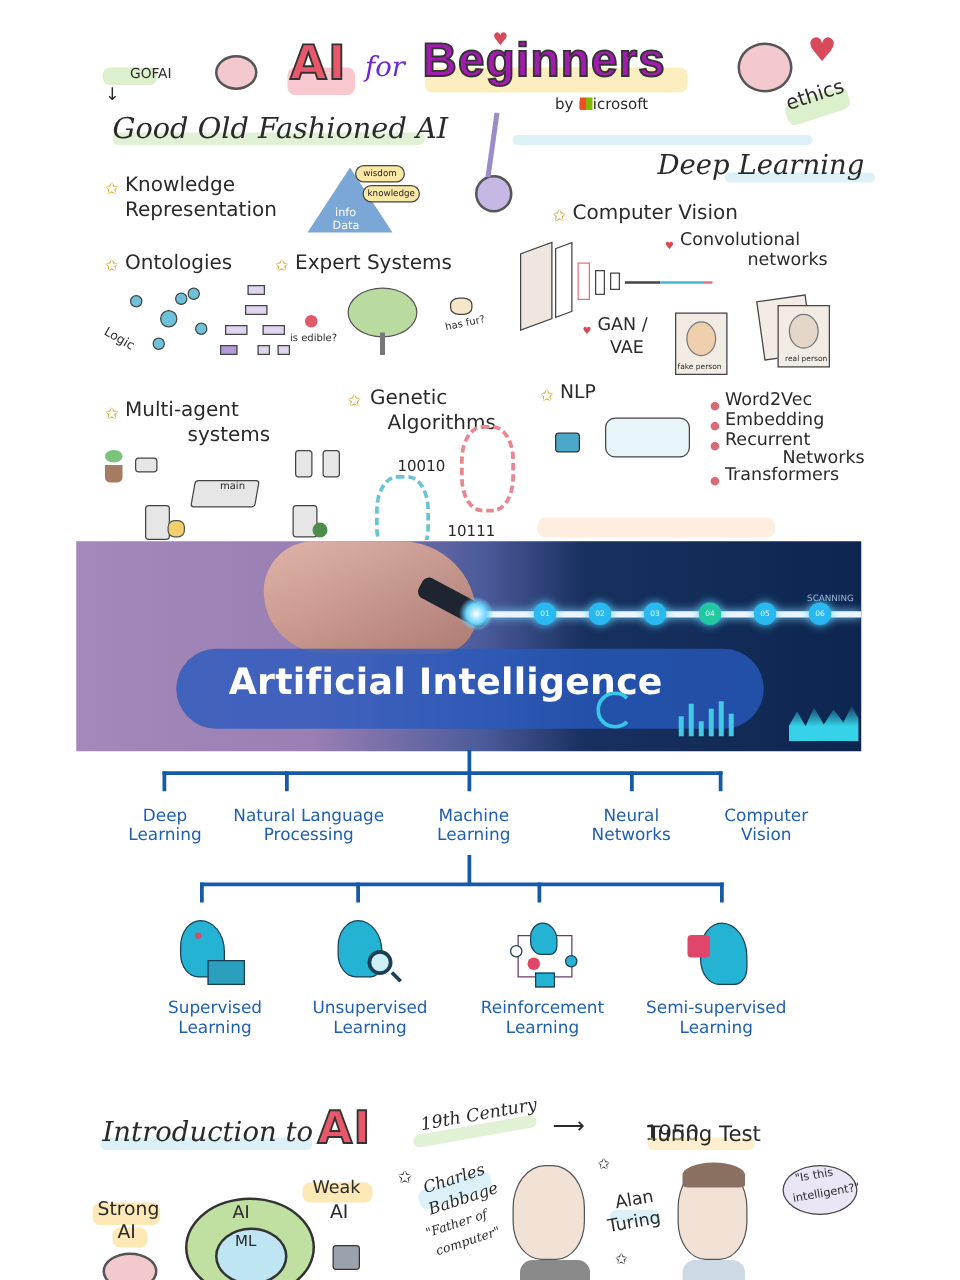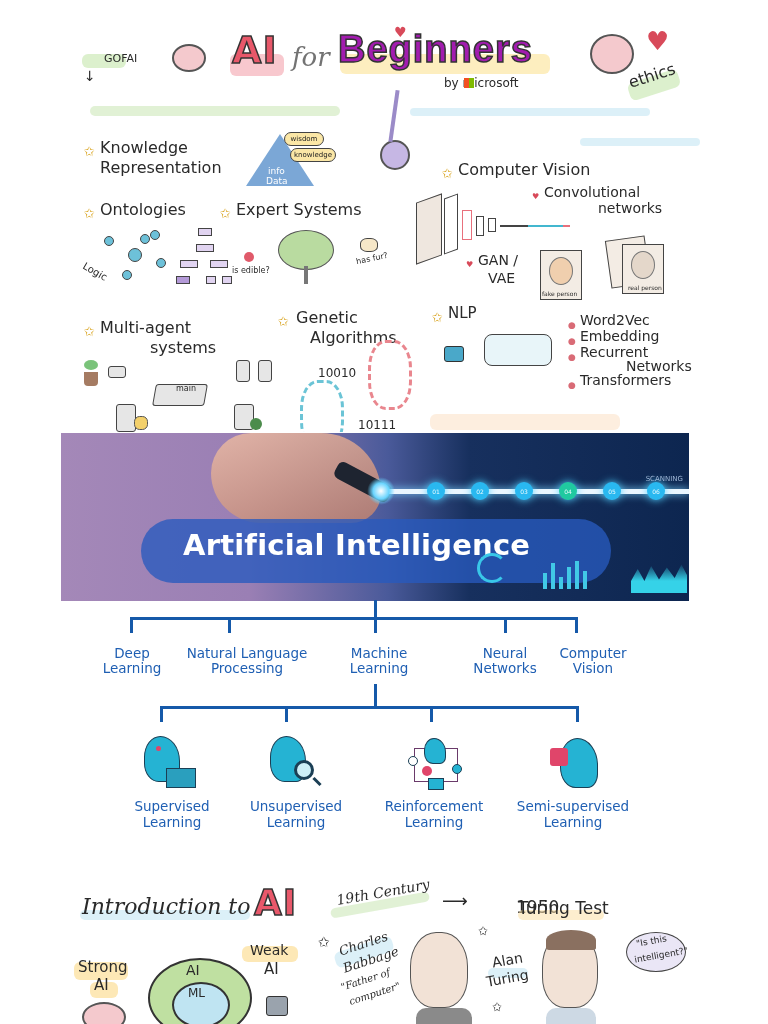--- a/index.html
+++ b/index.html
@@ -7,21 +7,21 @@
   body { position: relative; font-family: "DejaVu Sans", sans-serif; color: #222; }
 
   .abs { position: absolute; }
   .hand { font-family: "DejaVu Serif", serif; font-style: italic; color: #2a2a2a; }
   .print { font-family: "DejaVu Sans", sans-serif; color: #2a2a2a; }
 
   
   #sketch1 { left: 60px; top: 20px; width: 640px; height: 412px; background: #fff; overflow: hidden; }
   .hl { position: absolute; border-radius: 6px; opacity: .55; }
   .title-ai { font-family: "DejaVu Sans", sans-serif; font-weight: 900; font-size: 38px; color: #e8586a; -webkit-text-stroke: 1.5px #333; letter-spacing: 1px; }
-  .title-for { font-family: "DejaVu Serif", serif; font-style: italic; font-size: 26px; color: #737373; }
+  .title-for { font-family: "DejaVu Serif", serif; font-style: italic; font-size: 22px; color: #6d28d9; }
   .title-beg { font-family: Liberation Sans, sans-serif; font-weight: 900; font-size: 38px; color: #a21caf; -webkit-text-stroke: 1.5px #333; letter-spacing: 1px; }
   .star { color: #d8a21b; font-size: 13px; }
   .heart { color: #d84a5a; }
   .bullet { color: #d96b76; font-size: 9px; }
 
   .brain { border-radius: 50%; background: #f4c9cd; border: 2px solid #555; }
   .neuron { background: #c6b7e4; border-radius: 50%; border: 2px solid #555; }
   .pyramid { width: 0; height: 0; border-left: 34px solid transparent; border-right: 34px solid transparent; border-bottom: 52px solid #7ba7d6; }
   .node { width: 10px; height: 10px; border-radius: 50%; background: #6dc1d9; border: 1.5px solid #444; }
   .box { border: 1.5px solid #444; background: #e1d4f1; }
@@ -79,35 +79,37 @@
 
   <div class="abs brain" style="left:530px;top:14px;width:44px;height:40px;"></div>
   <span class="abs heart" style="left:586px;top:6px;font-size:26px;">♥</span>
   <div class="abs hl" style="left:568px;top:56px;width:52px;height:18px;background:#bfe3a4;transform:rotate(-18deg);"></div>
   <span class="abs print" style="left:568px;top:46px;font-size:16px;transform:rotate(-18deg);">ethics</span>
 
   <div class="abs hl" style="left:22px;top:34px;width:44px;height:14px;background:#bfe3a4;"></div>
   <span class="abs print" style="left:24px;top:32px;font-size:11px;margin-left:20px;">GOFAI</span>
   <span class="abs print" style="left:24px;top:48px;font-size:14px;">↓</span>
   <div class="abs hl" style="left:30px;top:86px;width:250px;height:10px;background:#c9e6b3;"></div>
+  <span class="abs hand" style="left:30px;top:70px;font-size:23px;">Good Old Fashioned AI</span>
 
   <span class="abs star" style="left:24px;top:124px;">✩</span>
   <span class="abs print" style="left:40px;top:118px;font-size:16px;">Knowledge</span>
   <span class="abs print" style="left:40px;top:138px;font-size:16px;">Representation</span>
   <div class="abs pyramid" style="left:186px;top:114px;"></div>
   <span class="abs print" style="left:208px;top:146px;font-size:9px;color:#fff;">info</span>
   <span class="abs print" style="left:206px;top:156px;font-size:9px;color:#fff;">Data</span>
   <div class="abs" style="left:224px;top:112px;width:40px;height:14px;border:1.2px solid #444;border-radius:8px;background:#fbe7a6;font-size:7px;text-align:center;line-height:12px;">wisdom</div>
   <div class="abs" style="left:230px;top:128px;width:46px;height:14px;border:1.2px solid #444;border-radius:8px;background:#fbe7a6;font-size:7px;text-align:center;line-height:12px;">knowledge</div>
 
   <div class="abs neuron" style="left:320px;top:120px;width:30px;height:30px;"></div>
   <div class="abs" style="left:332px;top:70px;width:4px;height:52px;background:#9b8bc8;transform:rotate(8deg);"></div>
 
   <div class="abs hl" style="left:350px;top:88px;width:240px;height:8px;background:#bfe3f2;"></div>
   <div class="abs hl" style="left:520px;top:118px;width:120px;height:8px;background:#bfe3f2;"></div>
+  <span class="abs hand" style="left:466px;top:100px;font-size:22px;">Deep Learning</span>
 
   <span class="abs star" style="left:382px;top:146px;">✩</span>
   <span class="abs print" style="left:398px;top:140px;font-size:16px;">Computer Vision</span>
   <span class="abs heart" style="left:472px;top:172px;font-size:8px;">♥</span>
   <span class="abs print" style="left:484px;top:164px;font-size:14px;">Convolutional</span>
   <span class="abs print" style="left:538px;top:180px;font-size:14px;">networks</span>
 
   <div class="abs layer" style="left:356px;top:178px;width:26px;height:62px;transform:skewY(-20deg);background:#efe7df;"></div>
   <div class="abs layer" style="left:384px;top:176px;width:14px;height:56px;transform:skewY(-20deg);"></div>
   <div class="abs layer" style="left:402px;top:190px;width:10px;height:30px;border-color:#e8707c;"></div>
@@ -240,21 +242,21 @@
     <div>Processing</div>
   </div>
   <div class="cat" style="left:334px;top:646px;width:90px;">
     <div>Machine</div>
     <div>Learning</div>
   </div>
   <div class="cat" style="left:460px;top:646px;width:90px;">
     <div>Neural</div>
     <div>Networks</div>
   </div>
-  <div class="cat" style="left:548px;top:646px;width:90px;">
+  <div class="cat" style="left:568px;top:646px;width:90px;">
     <div>Computer</div>
     <div>Vision</div>
   </div>
 
   <div class="vline" style="left:374px;top:684px;height:24px;"></div>
   <div class="hline" style="left:160px;top:706px;width:419px;"></div>
   <div class="vline" style="left:160px;top:706px;height:16px;"></div>
   <div class="vline" style="left:285px;top:706px;height:16px;"></div>
   <div class="vline" style="left:430px;top:706px;height:16px;"></div>
   <div class="vline" style="left:576px;top:706px;height:16px;"></div>

